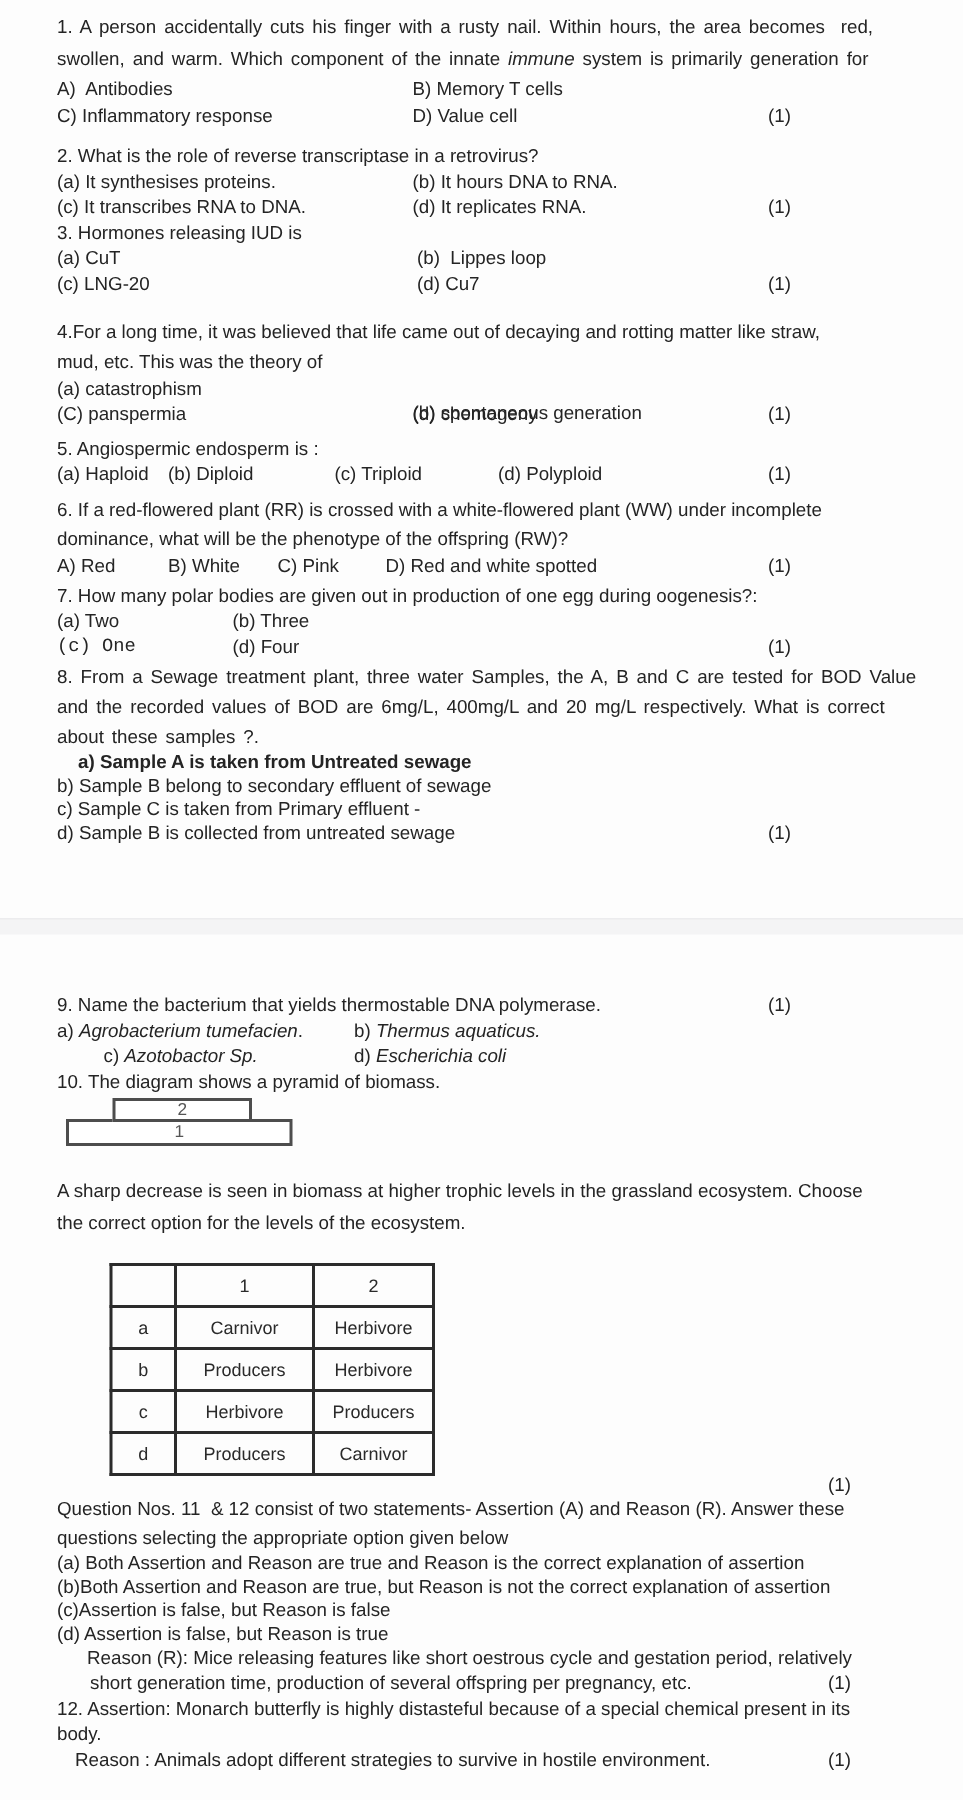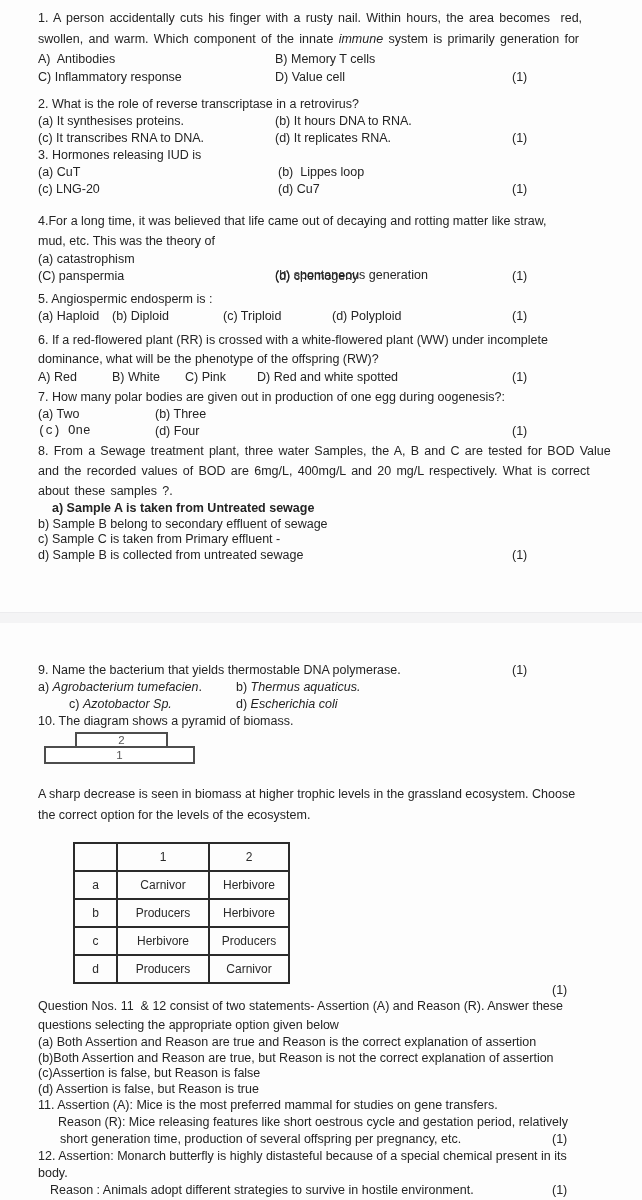--- a/index.html
+++ b/index.html
@@ -262,21 +262,20 @@
       <div class="line lh19i">Question Nos. 11  &amp; 12 consist of two statements- Assertion (A) and Reason (R). Answer these</div>
       <div class="line lh19i">questions selecting the appropriate option given below</div>
       <div class="line" style="line-height: 15.5px; min-height: 15.5px;">(a) Both Assertion and Reason are true and Reason is the correct explanation of assertion</div>
       <div class="line" style="line-height: 15.5px; min-height: 15.5px;">(b)Both Assertion and Reason are true, but Reason is not the correct explanation of assertion</div>
       <div class="line" style="line-height: 15.5px; min-height: 15.5px;">(c)Assertion is false, but Reason is false</div>
       <div class="line" style="line-height: 15.5px; min-height: 15.5px;">(d) Assertion is false, but Reason is true</div>
     </div>
 
   <div class="q">
     <div class="stem">
-        <div class="line"><span>11. Assertion (A): Mice is the most preferred mammal for studies on gene transfers.</span></div>
         <div class="line" style="padding-left: 20px;"><span>Reason (R): Mice releasing features like short oestrous cycle and gestation period, relatively</span></div>
         <div class="line" style="padding-left: 22px;"><span>short generation time, production of several offspring per pregnancy, etc.</span><span class="marks far">(1)</span></div>
       </div>
   </div>
 
   <div class="q">
     <div class="stem">
         <div class="line lh18"><span>12. Assertion: Monarch butterfly is highly distasteful because of a special chemical present in its</span></div>
         <div class="line lh18"><span>body.</span></div>
         <div class="line lh18" style="padding-left: 12px;"><span>Reason : Animals adopt different strategies to survive in hostile environment.</span><span class="marks far">(1)</span></div>

